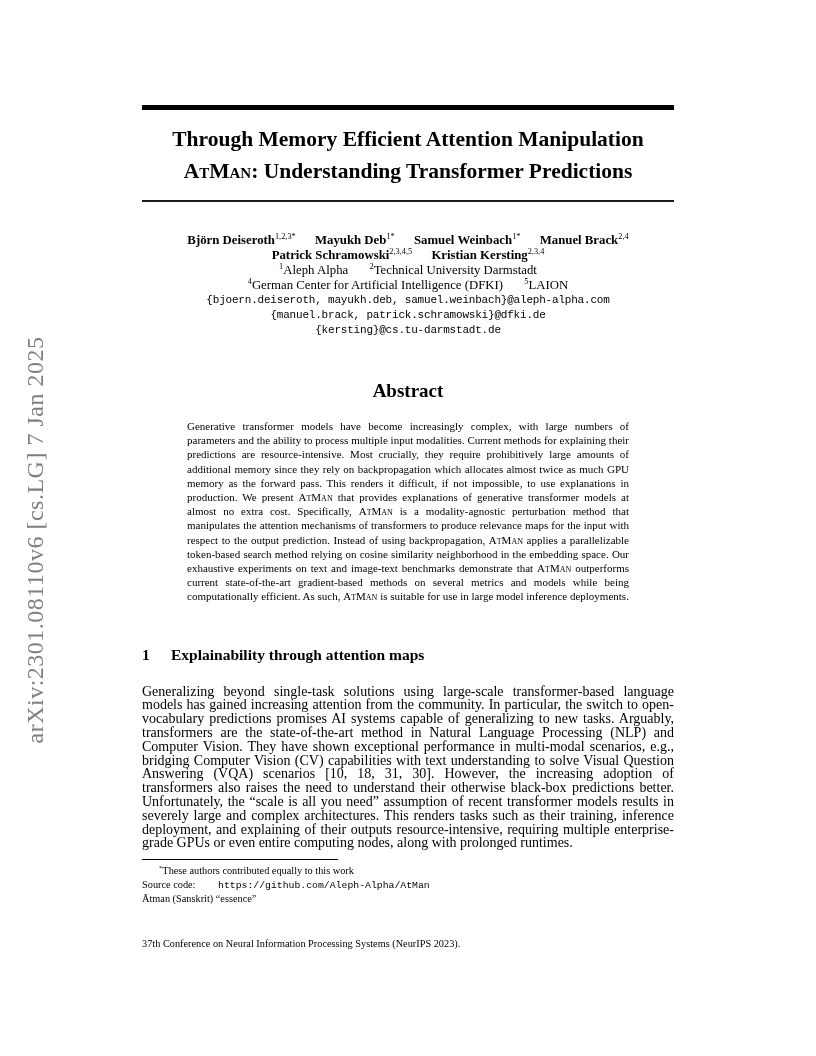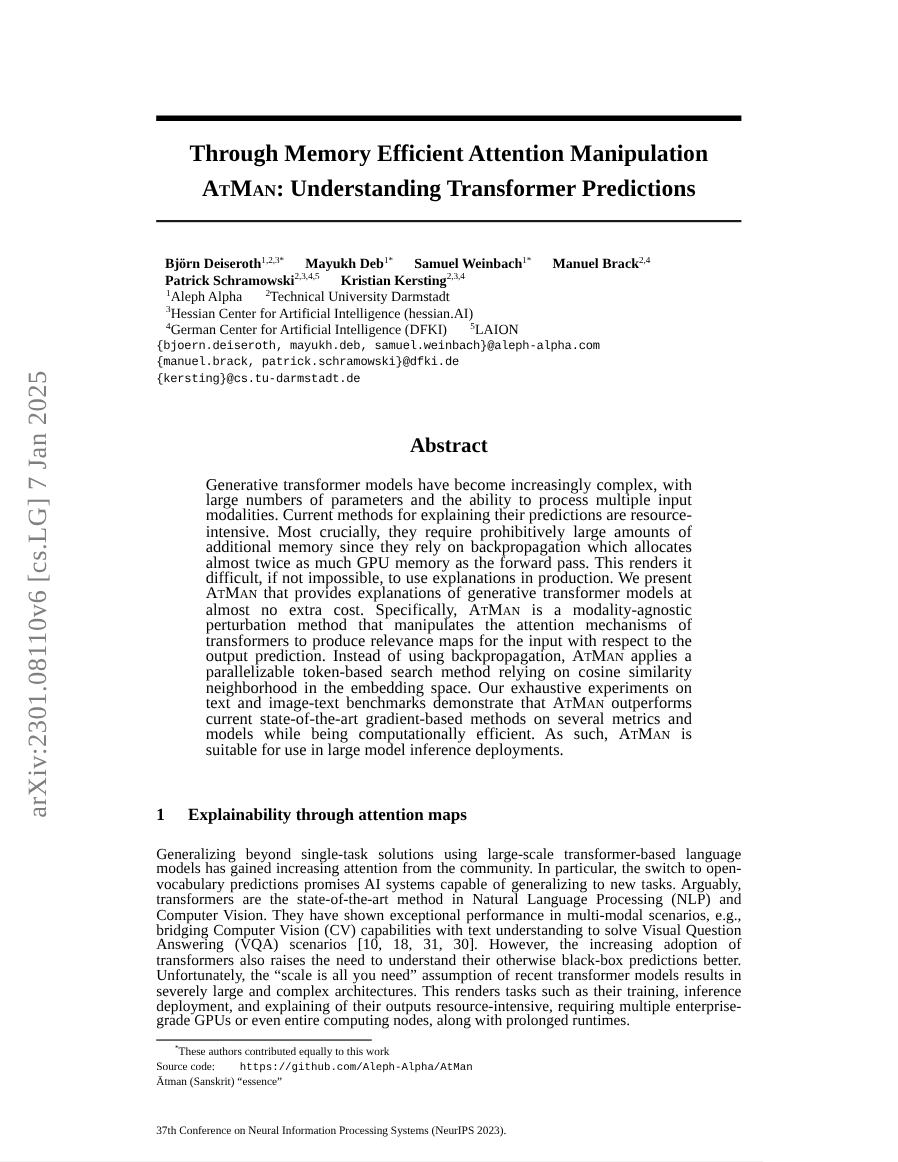--- a/index.html
+++ b/index.html
@@ -29,38 +29,38 @@
   .title {
     margin-top: 13px;
     text-align: center;
     font-weight: bold;
     font-size: 21.5px;
     line-height: 32px;
   }
   .title .tline { display: block; }
   .sc { font-variant: small-caps; }
   sup { font-size: 65%; line-height: 0; vertical-align: super; font-weight: normal; }
-  .authors { margin-top: 31px; text-align: left; }
+  .authors { margin-top: 31px; text-align: center; }
   .author-row { font-size: 12.8px; line-height: 15px; }
   .author { display: inline-block; margin: 0 8px; }
   .author b { font-weight: bold; }
   .affil-row { font-size: 12.8px; line-height: 15px; }
   .affil { display: inline-block; margin: 0 9px; }
   .mono { font-family: "Liberation Mono", monospace; }
   .email-row { font-size: 11px; line-height: 15px; letter-spacing: -0.2px; }
   .abstract-head {
     margin-top: 42px;
     text-align: center;
     font-size: 19px;
     font-weight: bold;
   }
   .abstract-body {
     margin: 17px 45px 0 45px;
     text-align: justify;
-    font-size: 15px;
+    font-size: 11px;
     line-height: 14.2px;
   }
   .section-head {
     margin-top: 42px;
     font-size: 15.5px;
     font-weight: bold;
   }
   .sec-num { display: inline-block; width: 29px; }
   .body-text {
     margin-top: 21px;
@@ -103,23 +103,20 @@
       <div class="author-row">
         <span class="author"><b>Patrick Schramowski</b><sup>2,3,4,5</sup></span>
         <span class="author"><b>Kristian Kersting</b><sup>2,3,4</sup></span>
       </div>
 
       <div class="affil-row">
         <span class="affil"><sup>1</sup><span>Aleph Alpha</span></span>
         <span class="affil"><sup>2</sup><span>Technical University Darmstadt</span></span>
       </div>
       <div class="affil-row">
-        <span class="affil"><sup>3</sup><span>Hessian Center for Artificial Intelligence (hessian.AI)</span></span>
-      </div>
-      <div class="affil-row">
         <span class="affil"><sup>4</sup><span>German Center for Artificial Intelligence (DFKI)</span></span>
         <span class="affil"><sup>5</sup><span>LAION</span></span>
       </div>
 
       <div class="email-row mono">{bjoern.deiseroth, mayukh.deb, samuel.weinbach}@aleph-alpha.com</div>
       <div class="email-row mono">{manuel.brack, patrick.schramowski}@dfki.de</div>
       <div class="email-row mono">{kersting}@cs.tu-darmstadt.de</div>
     </div>
 
     <h2 class="abstract-head">Abstract</h2>

